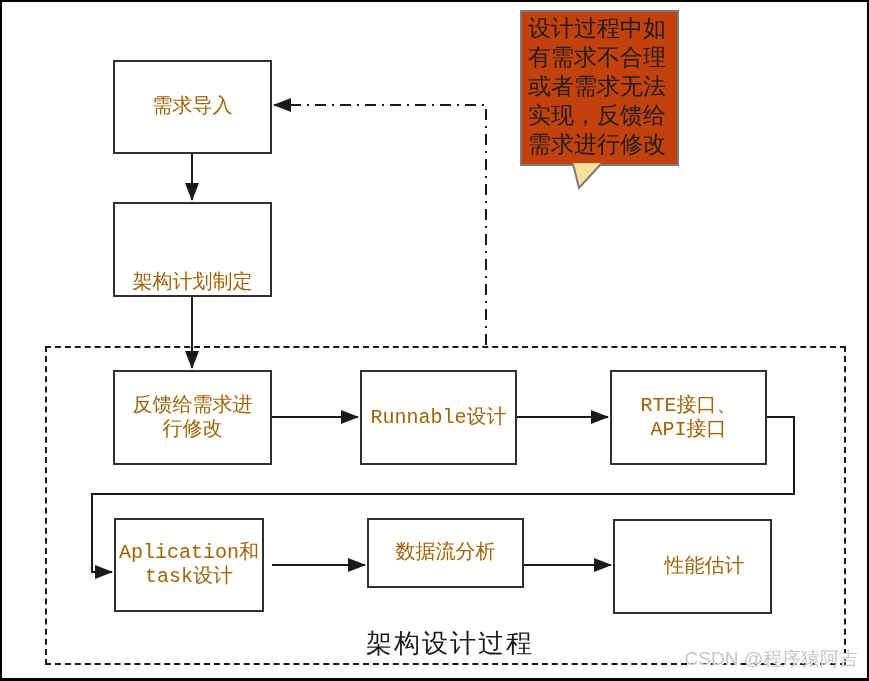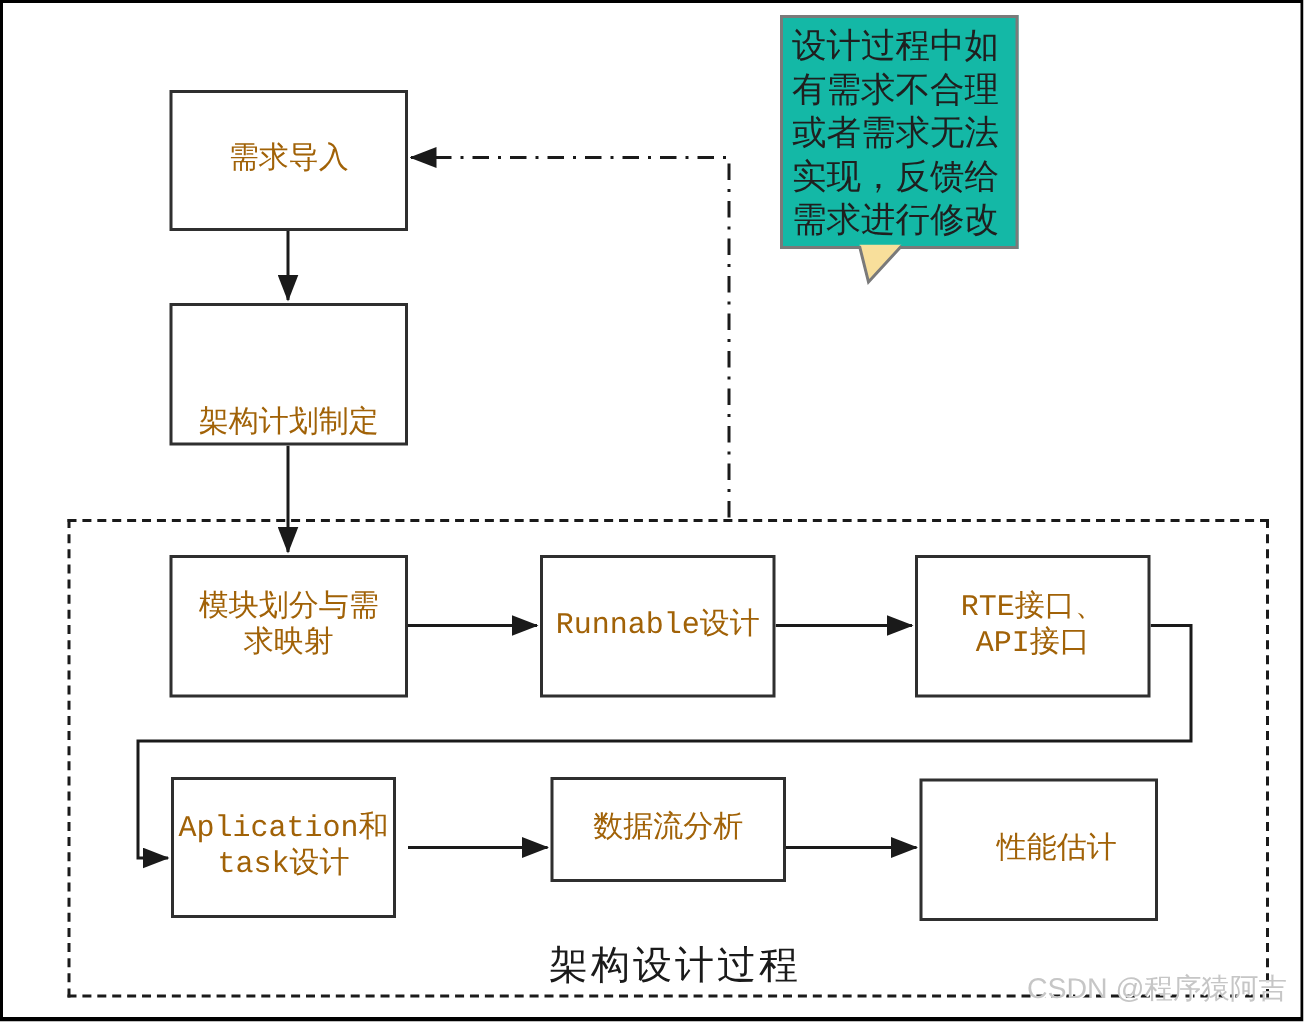--- a/index.html
+++ b/index.html
@@ -47,24 +47,24 @@
   #n-module   {left:111px;top:368px;width:159px;height:95px;padding:0 12px;}
   #n-runnable {left:358px;top:368px;width:157px;height:95px;}
   #n-rte      {left:608px;top:368px;width:157px;height:95px;padding:0 18px;}
   #n-apptask  {left:112px;top:516px;width:150px;height:94px;padding:0 2px;}
   #n-dataflow {left:365px;top:516px;width:157px;height:70px;}
   #n-perf     {left:611px;top:517px;width:159px;height:95px;padding-left:24px;}
   
   .callout{
     position:absolute;left:518px;top:8px;width:159px;height:156px;
     box-sizing:border-box;
-    background:#14b8a6;
+    background:#c2410c;
     border:2px solid #7a7a7a;
     padding:4px 6px;
-    font-family:Liberation Sans, sans-serif;
+    font-family:Liberation Mono, monospace;
     font-size:23px;line-height:29px;color:#1f1f1f;
     text-align:left;
     z-index:3;
   }
   .callout-tail{position:absolute;left:569px;top:161px;z-index:4;}
   
   .watermark{
     position:absolute;right:9px;bottom:6px;
     font-family:"Liberation Sans","DejaVu Sans",sans-serif;
     font-size:19px;color:#c6c6c6;
@@ -96,21 +96,21 @@
     <path d="M484,343 L484,103 L272,103" stroke="#1a1a1a" stroke-width="2" fill="none" stroke-dasharray="11 6 2 6" marker-end="url(#arr)"></path>
   </svg>
 
   <div class="node" id="n-req">
     <span>需求导入</span>
   </div>
   <div class="node" id="n-plan">
     <span>架构计划制定</span>
   </div>
   <div class="node" id="n-module">
-    <span>模块划分与需求映射</span>
+    <span>反馈给需求进行修改</span>
   </div>
   <div class="node" id="n-runnable">
     <span>Runnable设计</span>
   </div>
   <div class="node" id="n-rte">
     <span>RTE接口、API接口</span>
   </div>
   <div class="node" id="n-apptask">
     <span>Aplication和task设计</span>
   </div>

